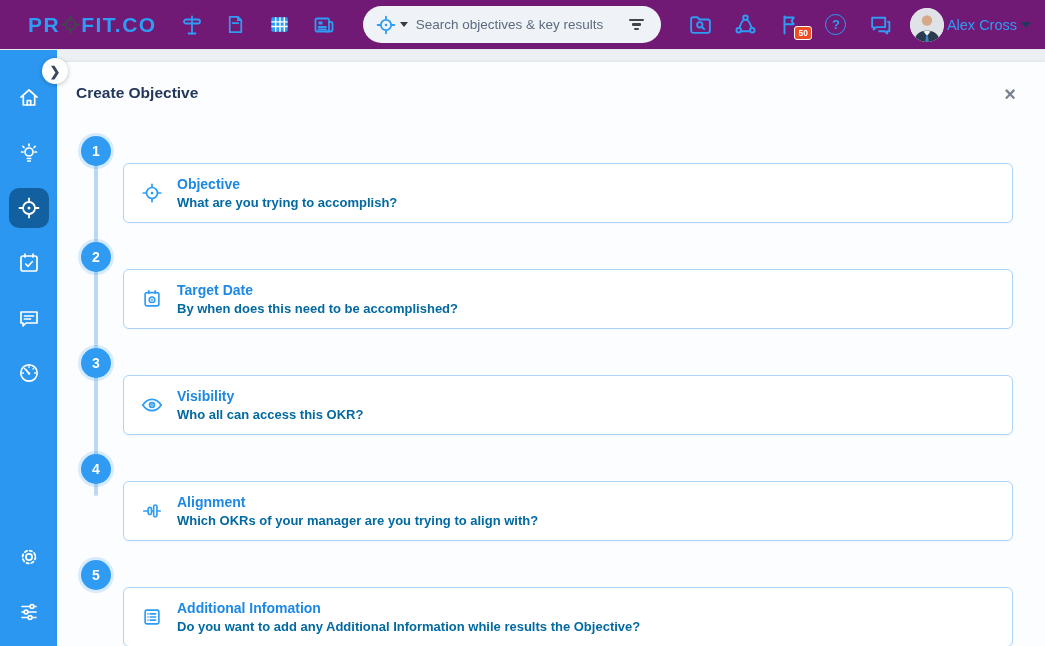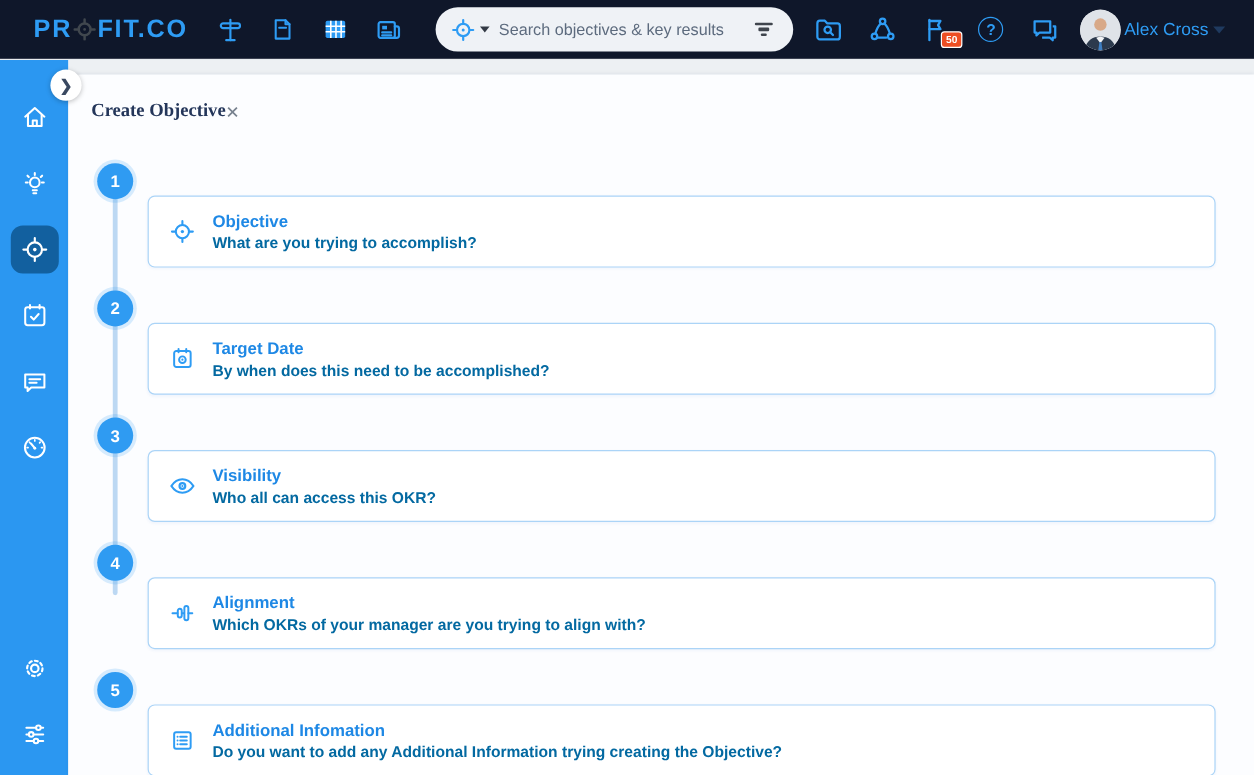--- a/index.html
+++ b/index.html
@@ -1,21 +1,21 @@
 <!DOCTYPE html>
 <html><head>
 <meta charset="utf-8">
 <style>
   * { margin:0; padding:0; box-sizing:border-box; }
   html,body { width:1045px; height:646px; overflow:hidden;
     font-family:"Liberation Sans", sans-serif; background:#fff; }
 
   
-  .topbar { height:50px; background:#0f172a; border-bottom:1px solid #e8ebee;
-    display:flex; align-items:center; padding:0 24px 0 28px; position:relative; z-index:5; }
+  .topbar { height:50px; background:#701a75; border-bottom:1px solid #e8ebee;
+    display:flex; align-items:center; padding:0 14px 0 28px; position:relative; z-index:5; }
   .logo { display:flex; align-items:center; font-weight:bold; font-size:21px;
     letter-spacing:1.5px; color:#2e9cf4; cursor:pointer; }
   .logo svg { margin:0 1px; }
   .nav-icons { display:flex; align-items:center; gap:18px; margin-left:22px; }
   .icon-btn { width:26px; height:26px; display:flex; align-items:center; justify-content:center;
     cursor:pointer; position:relative; }
   .search-pill { margin-left:26px; width:298px; height:37px; background:#eff2f6;
     border-radius:19px; display:flex; align-items:center; padding:0 13px; }
   .search-pill input { flex:1; border:none; outline:none; background:transparent;
     font-size:13.5px; color:#3c4858; margin-left:8px; font-family:"Liberation Sans",sans-serif; }
@@ -46,22 +46,22 @@
     border-radius:10px; cursor:pointer; flex:none; }
   .side-item.active { background:#12609f; }
   .side-spacer { flex:1; }
 
   .main { flex:1; position:relative; background:#edf0f3; }
   .modal { position:absolute; top:12px; left:0; right:0; bottom:0; background:#fcfdff;
     border-top-left-radius:10px; box-shadow:0 -1px 3px rgba(20,40,80,.06); }
   .expand-btn { position:absolute; left:-15px; top:-4px; width:26px; height:26px; background:#fff;
     border-radius:50%; box-shadow:0 1px 4px rgba(0,0,0,.25); display:flex; align-items:center;
     justify-content:center; cursor:pointer; font-size:13px; font-weight:bold; color:#394860; z-index:3; }
-  .modal-head { display:flex; align-items:flex-start; justify-content:flex-start;
-    padding:22px 29px 0 19px;font-family:Liberation Serif, serif; }
+  .modal-head { display:flex; align-items:flex-start; justify-content:space-between;
+    padding:22px 29px 0 19px; }
   .modal-title { font-size:15.5px; font-weight:bold; color:#24365a; }
   .close-x { font-size:20px; color:#78828f; cursor:pointer; line-height:1; font-weight:bold; }
 
   .steps { position:relative; margin:23px 32px 0 24px; }
   .connector { position:absolute; left:13px; top:22px; width:4px; height:347px;
     background:#bcd8f3; border-radius:2px; z-index:0; }
   .step { display:flex; align-items:flex-start; margin-bottom:10px; position:relative; }
   .step-num { width:30px; height:30px; border-radius:50%; background:#2f9bf2; color:#fff;
     font-size:14px; font-weight:bold; display:flex; align-items:center; justify-content:center;
     margin-top:9px; position:relative; z-index:1; flex:none;
@@ -359,21 +359,21 @@
                 <svg width="22" height="22" viewBox="0 0 24 24" fill="none" stroke="#2e9cf4" stroke-width="1.8" stroke-linecap="round" stroke-linejoin="round">
                   <rect x="4.5" y="4.5" width="15" height="15" rx="1.8"></rect>
                   <path d="M10 8.6h6M10 12h6M10 15.4h6"></path>
                   <circle cx="7.6" cy="8.6" r=".9" fill="#2e9cf4" stroke="none"></circle>
                   <circle cx="7.6" cy="12" r=".9" fill="#2e9cf4" stroke="none"></circle>
                   <circle cx="7.6" cy="15.4" r=".9" fill="#2e9cf4" stroke="none"></circle>
                 </svg>
               </span>
             <div class="step-text">
               <div class="step-title">Additional Infomation</div>
-              <div class="step-sub">Do you want to add any Additional Information trying creating the Objective?</div>
+              <div class="step-sub">Do you want to add any Additional Information while results the Objective?</div>
             </div>
           </div>
         </div>
 
       </div>
     </div>
   </div>
 </div>
 
 </body></html>

